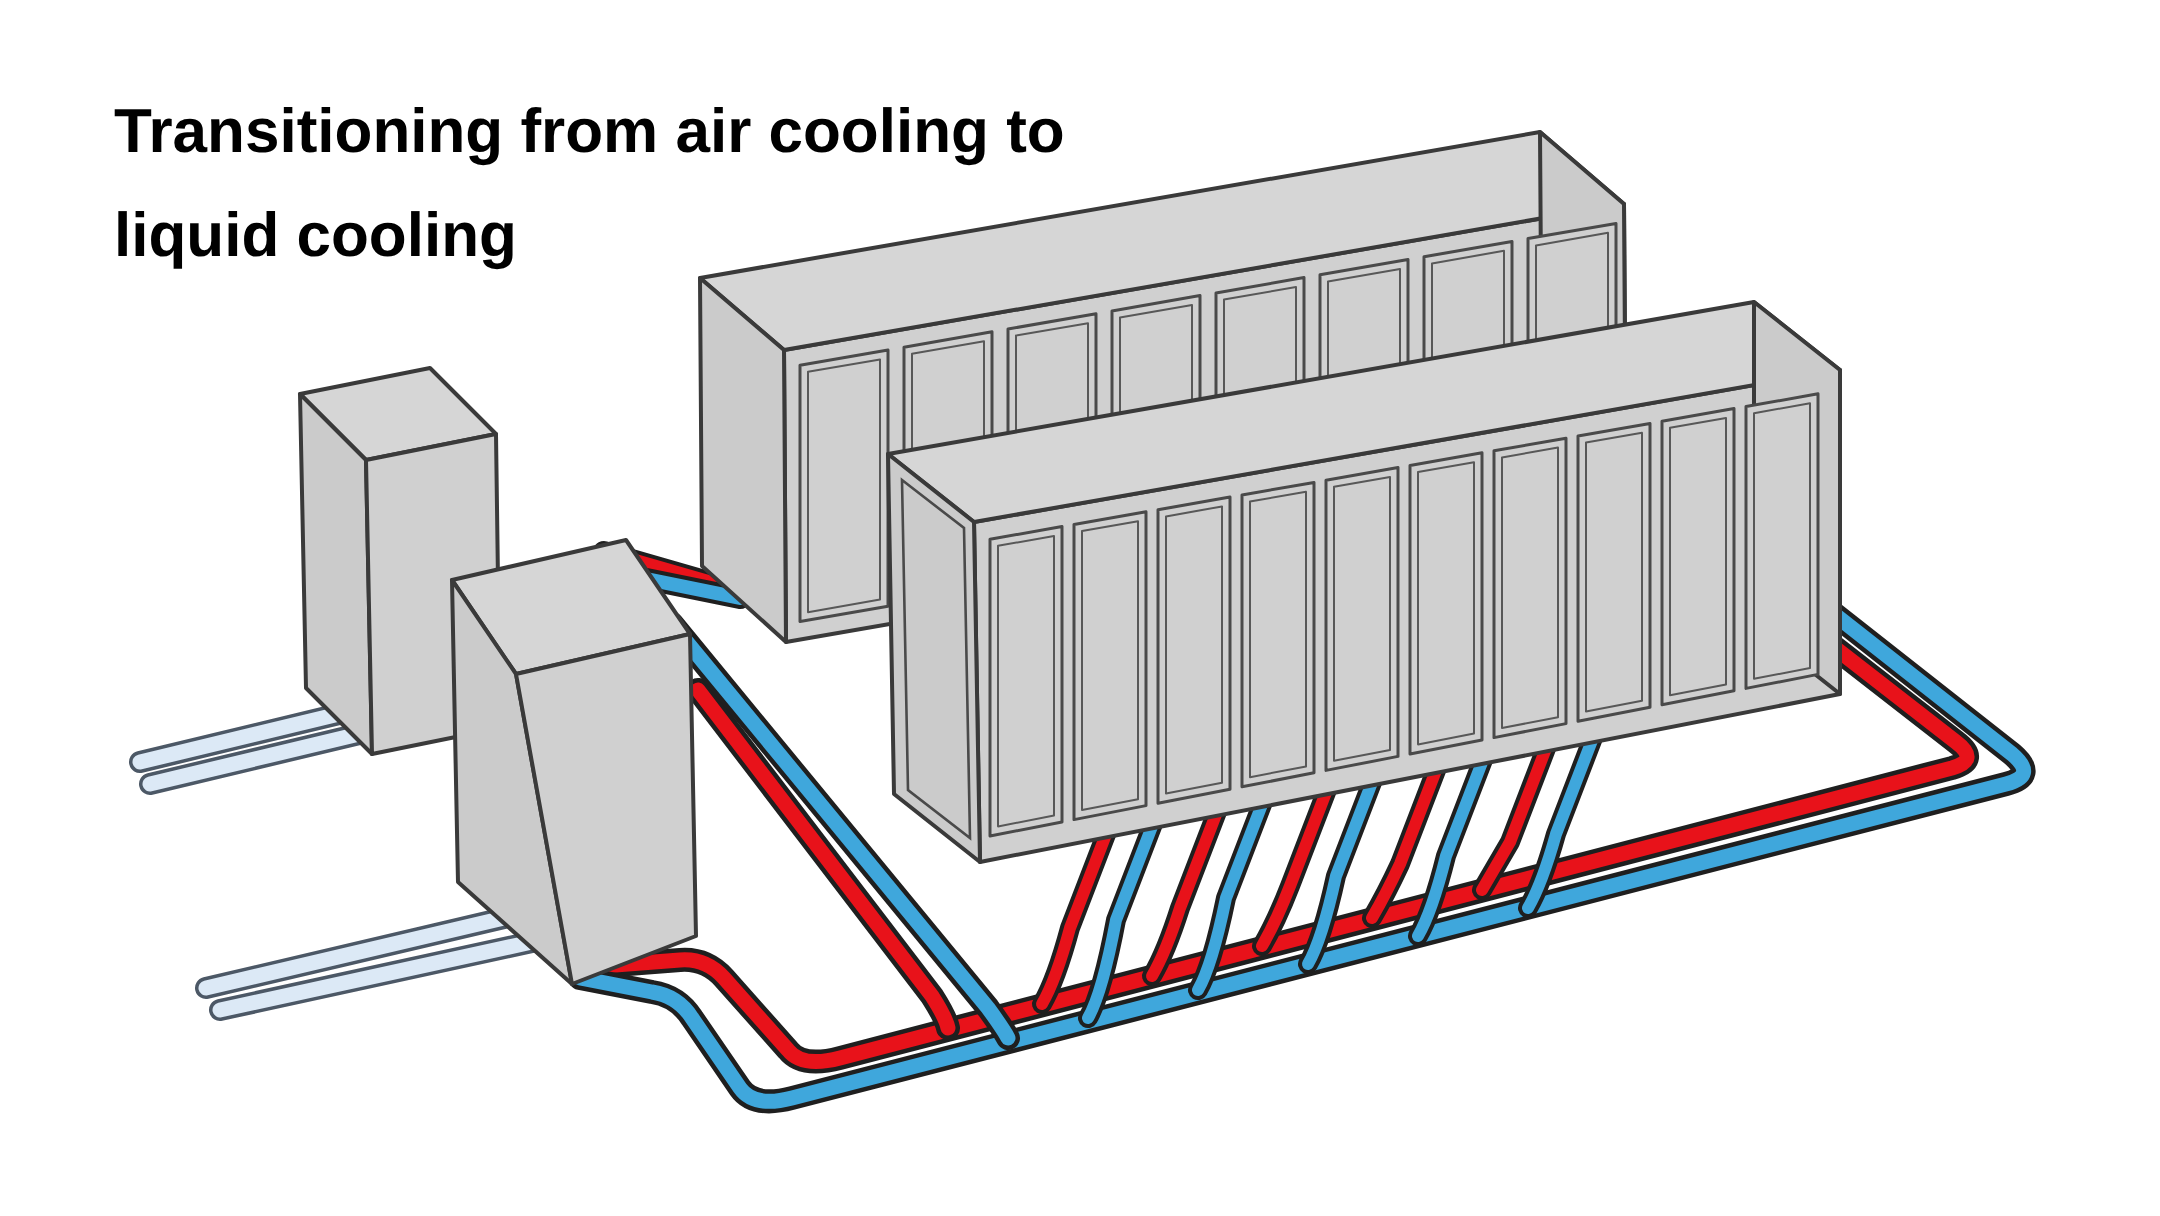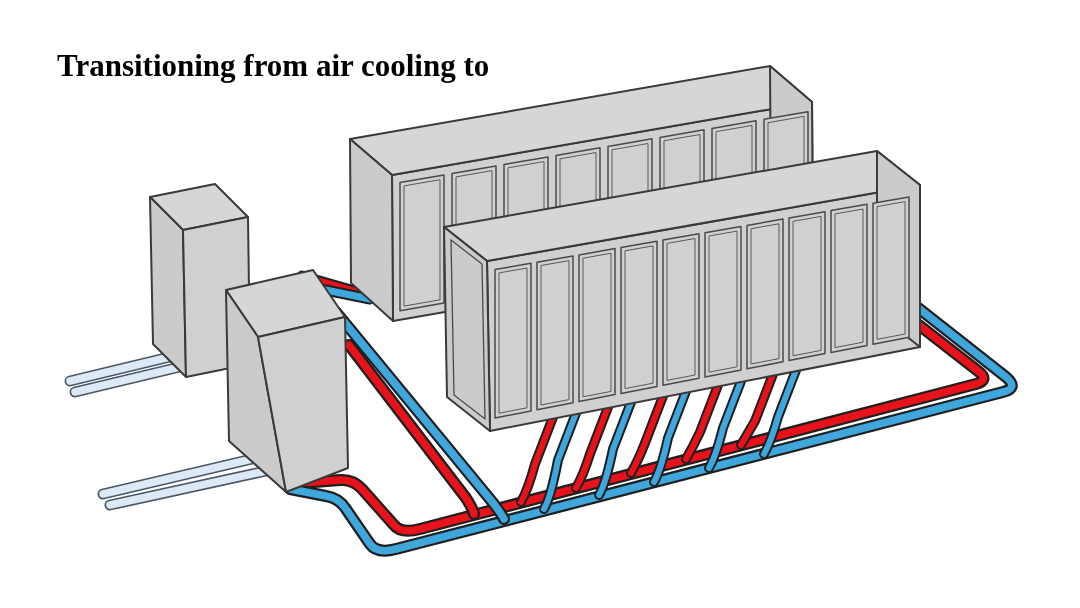--- a/index.html
+++ b/index.html
@@ -1,19 +1,19 @@
 <!DOCTYPE html>
 <html style="--red: #e8121a; --blue: #3fa7dc; --fac: #dce9f6; --facline: #4c5866; --dark: #1f1f1f; --cab: #d0d0d0; --cabtop: #d6d6d6; --cabend: #cbcbcb; --cabline: #3a3a3a; --bg: #ffffff;"><head>
 <meta charset="utf-8">
 <style>
   html,body{margin:0;padding:0;background:#fff;}
   body{font-family:"Liberation Sans","DejaVu Sans",sans-serif;}
   .stage{position:relative;width:1080px;height:608px;background:var(--bg,#fff);overflow:hidden;}
   .title{position:absolute;left:57px;top:40px;width:620px;color:#000;
-         font-weight:bold;font-size:31px;line-height:52px;letter-spacing:0px;font-family:Liberation Serif, serif;}
+         font-weight:bold;font-size:31px;line-height:52px;letter-spacing:0px;}
   svg{position:absolute;left:0;top:0;}
   .cab-front{fill:var(--cab);stroke:var(--cabline);stroke-width:2;stroke-linejoin:round;}
   .cab-top{fill:var(--cabtop);stroke:var(--cabline);stroke-width:2;stroke-linejoin:round;}
   .cab-end{fill:var(--cabend);stroke:var(--cabline);stroke-width:2;stroke-linejoin:round;}
   .door{fill:var(--cab);stroke:#4a4a4a;stroke-width:1.5;stroke-linejoin:round;}
   .door-in{fill:none;stroke:#585858;stroke-width:1;stroke-linejoin:round;}
   .inset{fill:none;stroke:#4a4a4a;stroke-width:1.3;}
   path.pipe, .pipe path{fill:none;stroke-linecap:round;stroke-linejoin:round;}
   .po{stroke:var(--dark);}
   .c-red{stroke:var(--red);}
@@ -146,14 +146,15 @@
 
     <g>
       <polygon class="cab-top" points="226,290 313,270 345,317 258,337"></polygon>
       <polygon class="cab-end" points="226,290 258,337 286,492 229,441"></polygon>
       <polygon class="cab-front" points="258,337 345,317 348,468 286,492"></polygon>
     </g>
   </svg>
 
   <div class="title">
     <div>Transitioning from air cooling to</div>
+    <div>liquid cooling</div>
   </div>
 </div>
 
 </body></html>

